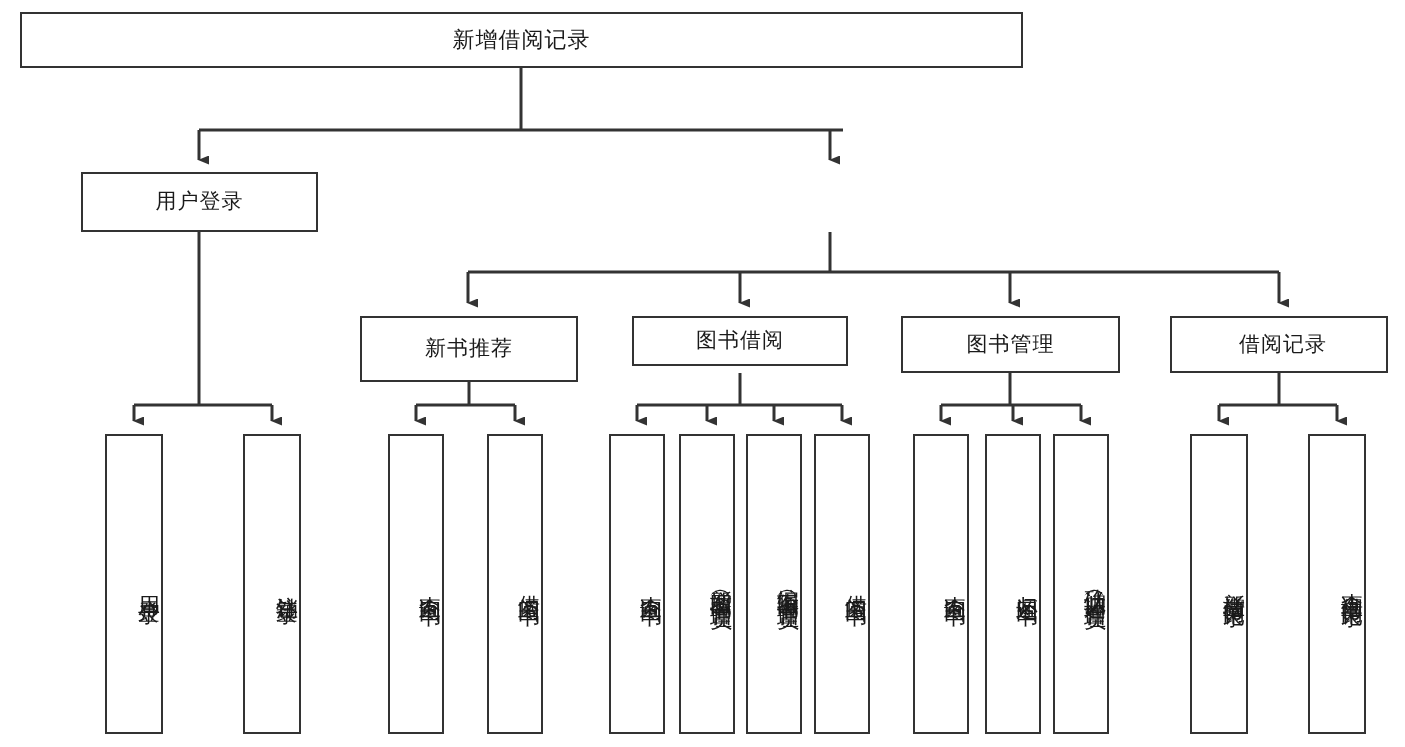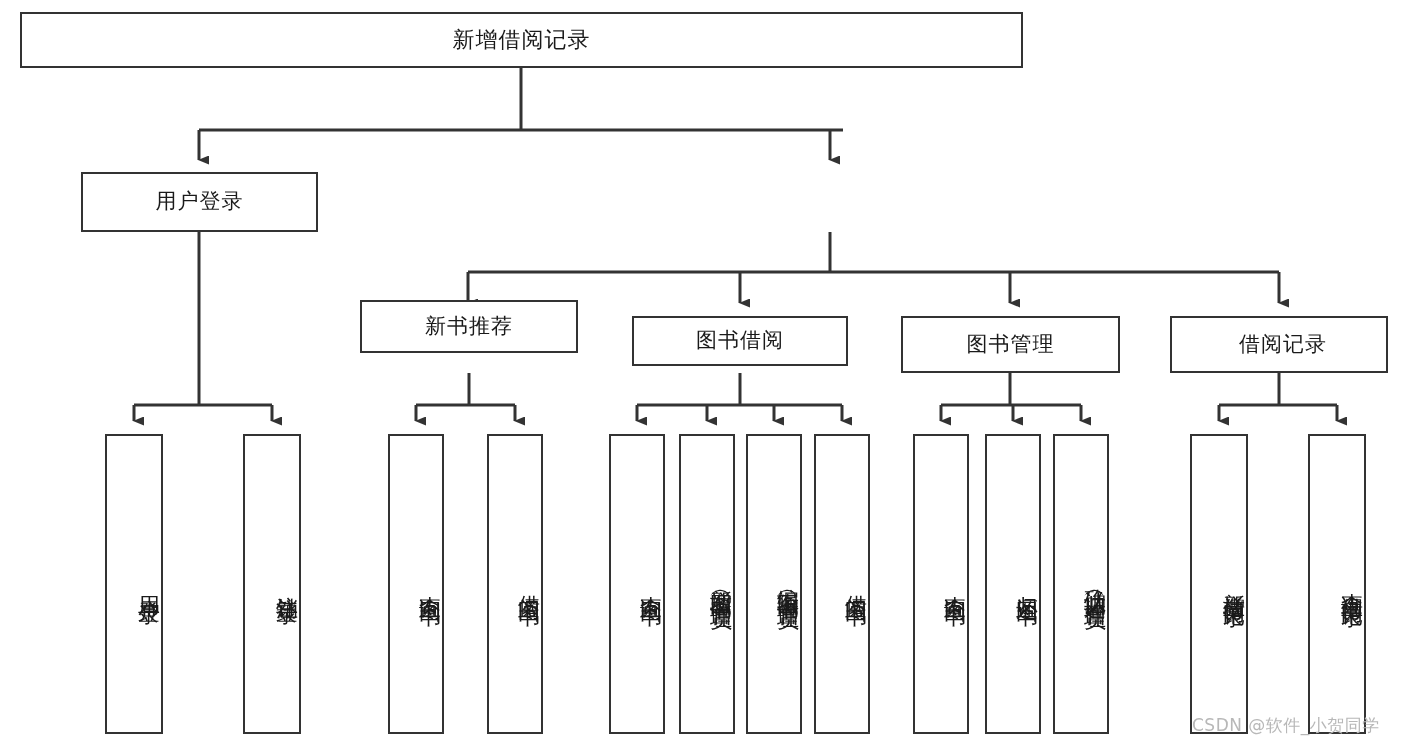--- a/index.html
+++ b/index.html
@@ -136,21 +136,21 @@
 
   <div class="node node-horizontal node-root" style="left:20px; top:12px; width:1003px; height:56px;">
     <span>新增借阅记录</span>
   </div>
 
   <div class="node node-horizontal" style="left:81px; top:172px; width:237px; height:60px;">
     <span>用户登录</span>
   </div>
 
 
-  <div class="node node-horizontal" style="left:360px; top:300px; width:218px; height:53px;">
+  <div class="node node-horizontal" style="left:360px; top:316px; width:218px; height:66px;">
     <span>新书推荐</span>
   </div>
 
   <div class="node node-horizontal" style="left:632px; top:316px; width:216px; height:50px;">
     <span>图书借阅</span>
   </div>
 
   <div class="node node-horizontal" style="left:901px; top:316px; width:219px; height:57px;">
     <span>图书管理</span>
   </div>
@@ -204,15 +204,14 @@
   </div>
 
   <div class="node node-leaf" style="left:1190px; top:434px; width:58px; height:300px;">
     <span class="leaf-text">新增借阅记录</span>
   </div>
 
   <div class="node node-leaf" style="left:1308px; top:434px; width:58px; height:300px;">
     <span class="leaf-text">查询借阅记录</span>
   </div>
 
-  <div class="watermark" style="left:1192px; top:714px;">CSDN @软件_小贺同学</div>
 
 </div>
 
 </body></html>

